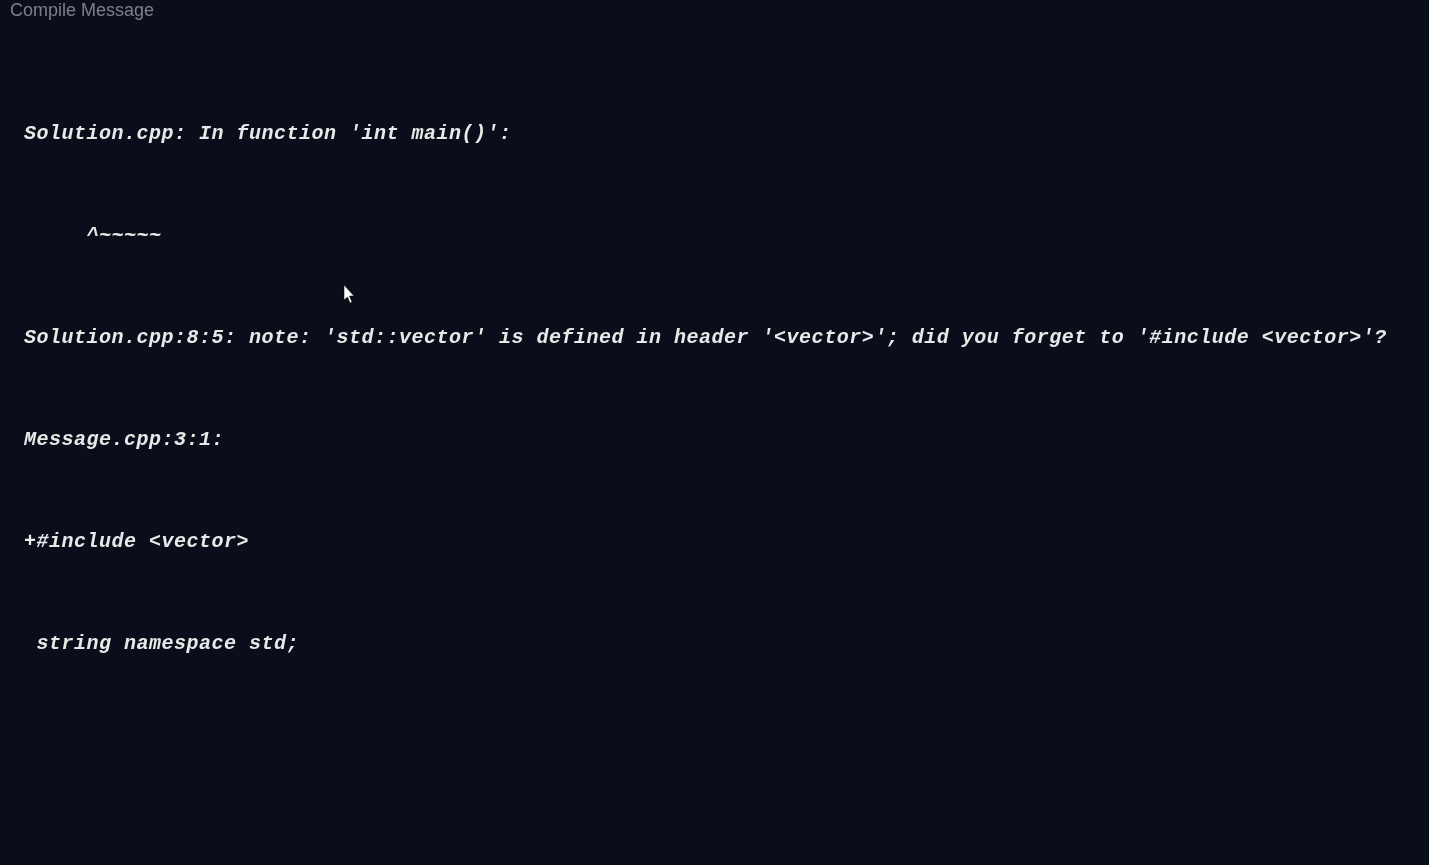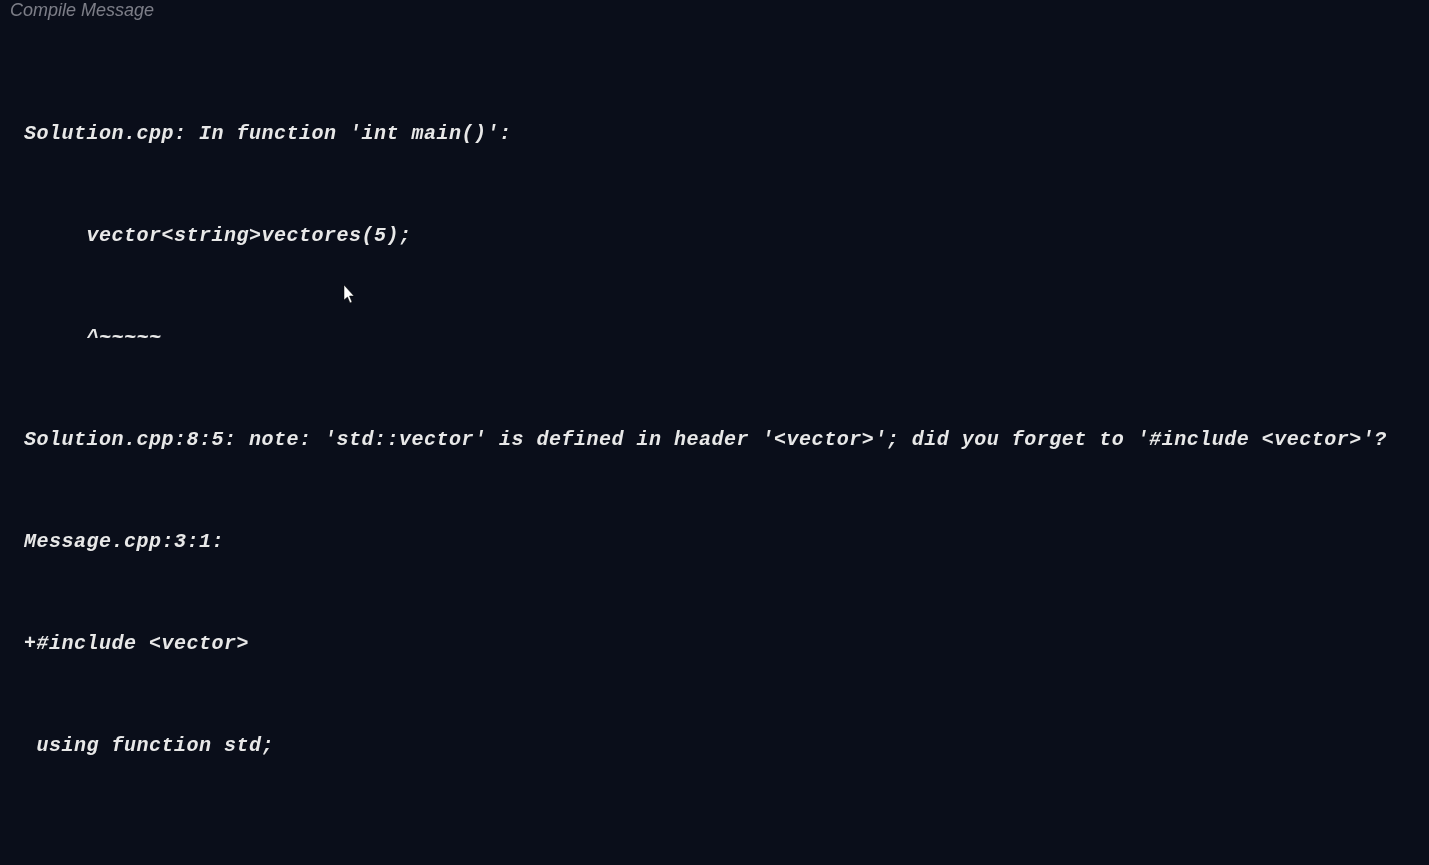--- a/index.html
+++ b/index.html
@@ -13,21 +13,20 @@
       height: 865px;
       overflow: hidden;
     }
     .header {
       color: #c8c8d0;
       font-family: -apple-system, BlinkMacSystemFont, 'Segoe UI', sans-serif;
       font-weight: normal;
       font-size: 18px;
       padding: 0 10px 8px 10px;
       opacity: 0.6;
-      font-style: italic;
     }
     .console {
       padding: 20px 24px;
       line-height: 1.7;
       white-space: pre;
       letter-spacing: 0.5px;
     }
     .line {
       display: block;
       white-space: pre-wrap;
@@ -50,26 +49,25 @@
   </style>
 </head>
 <body>
 
 <div class="header">
   <span>Compile Message</span>
 </div>
 
 <div class="console">
   <span class="line">Solution.cpp: In function 'int main()':</span>
-  <span class="line">     vector&lt;string&gt;vectores(5);</span>
   <span class="line">     ^~~~~~</span>
   <span class="line">Solution.cpp:8:5: note: 'std::vector' is defined in header '&lt;vector&gt;'; did you forget to '#include &lt;vector&gt;'?</span>
   <span class="line">Message.cpp:3:1:</span>
   <span class="line">+#include &lt;vector&gt;</span>
-  <span class="line"> using function std;</span>
+  <span class="line"> string namespace std;</span>
   
   
   
   
   
   
   
   
   
   

